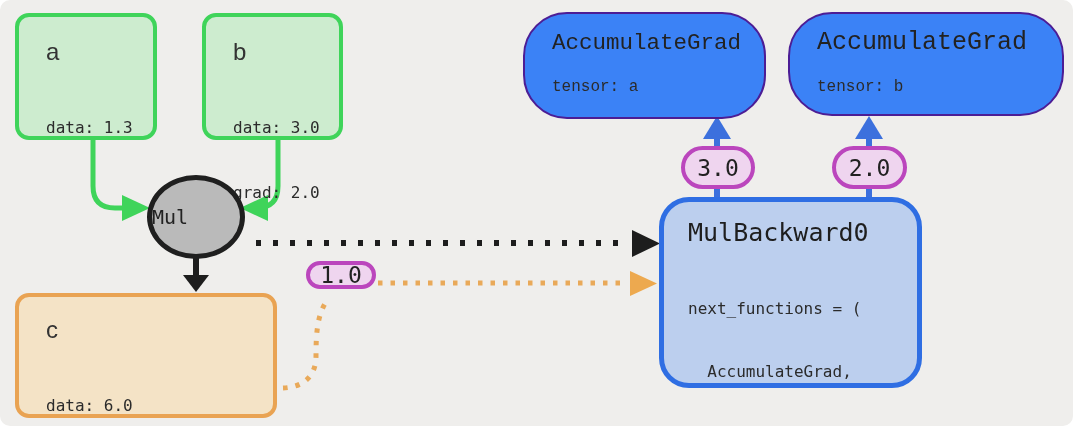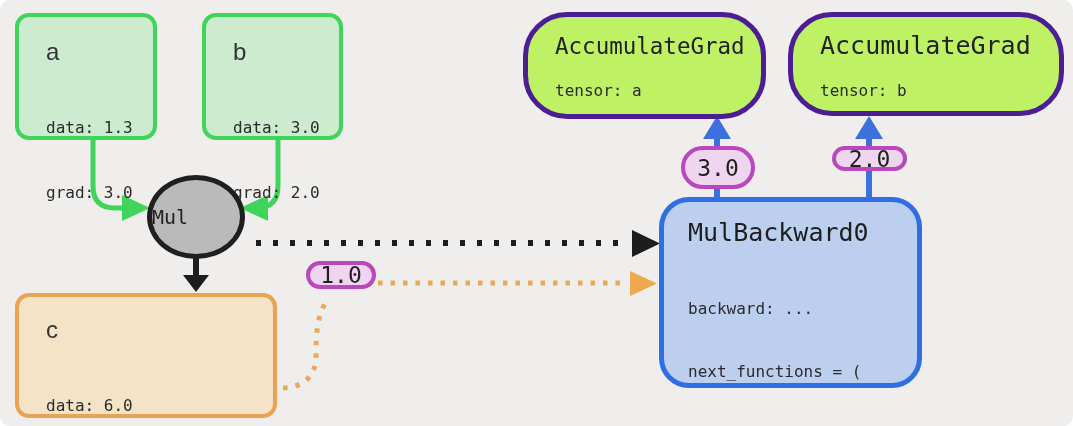--- a/index.html
+++ b/index.html
@@ -30,22 +30,23 @@
     padding:20px 0 0 27px;
   }
 
   .op-circle{
     background:#bababa;border:5px solid #1f1f1f;border-radius:50%;
     display:flex;align-items:center;
     font-size:20px;color:#222;
   }
 
   .accgrad{
-    background:#bef264;border:5px solid #4c1d95;border-radius:44px;
+    background:#3b82f6;border:2px solid #4c1d95;border-radius:44px;
     padding:16px 0 0 27px;
+    font-family:Liberation Mono, monospace;
   }
   .acc-title{font-size:22.5px;line-height:26px;color:#222;}
   .acc-title-lg{font-size:25px;}
   .acc-sub{margin-top:22px;font-size:16px;color:#2b2b2b;}
 
   .backward-node{
     background:#bccfee;border:5px solid #2f6ee3;border-radius:30px;
     padding:16px 13px 0 24px;
   }
   .bk-title{font-size:25px;line-height:30px;color:#1e1e1e;}
@@ -86,21 +87,20 @@
     <polygon points="703,139 731,139 717,116" fill="#3c70dd"></polygon>
 
     <line x1="869" y1="198" x2="869" y2="136" stroke="#3c70dd" stroke-width="6"></line>
     <polygon points="855,139 883,139 869,116" fill="#3c70dd"></polygon>
   </svg>
 
   <div class="node leaf" style="left:15px;top:13px;width:142px;height:127px;">
     <div class="node-title-sans">a</div>
     <div class="mono-lines">
       <div>data: 1.3</div>
-      <div>grad: 3.0</div>
     </div>
   </div>
 
   <div class="node leaf" style="left:202px;top:13px;width:141px;height:127px;">
     <div class="node-title-sans">b</div>
     <div class="mono-lines">
       <div>data: 3.0</div>
       <div>grad: 2.0</div>
     </div>
   </div>
@@ -123,31 +123,30 @@
   </div>
 
   <div class="node accgrad" style="left:788px;top:12px;width:276px;height:104px;">
     <div class="acc-title acc-title-lg">AccumulateGrad</div>
     <div class="acc-sub">tensor: b</div>
   </div>
 
   <div class="node backward-node" style="left:659px;top:197px;width:263px;height:191px;">
     <div class="bk-title">MulBackward0</div>
     <div class="bk-lines">
-      <div>backward: ...</div>
       <div>next_functions = (</div>
       <div>  AccumulateGrad,</div>
       
       
     </div>
   </div>
 
   <div class="badge" style="left:306px;top:261px;width:70px;height:28px;">
     <span>1.0</span>
   </div>
   <div class="badge" style="left:681px;top:146px;width:74px;height:43px;">
     <span>3.0</span>
   </div>
-  <div class="badge" style="left:832px;top:146px;width:75px;height:25px;">
+  <div class="badge" style="left:832px;top:146px;width:75px;height:43px;">
     <span>2.0</span>
   </div>
 
 </div>
 
 </body></html>

